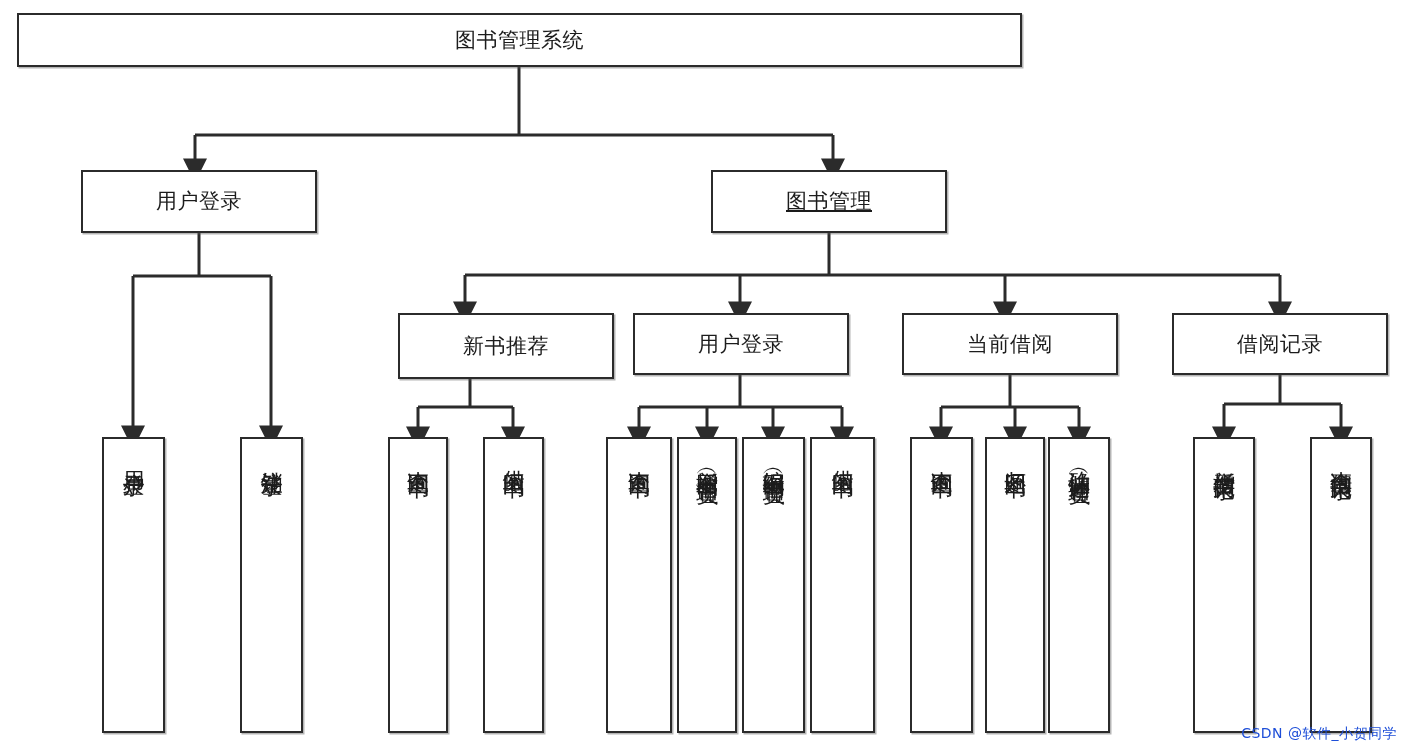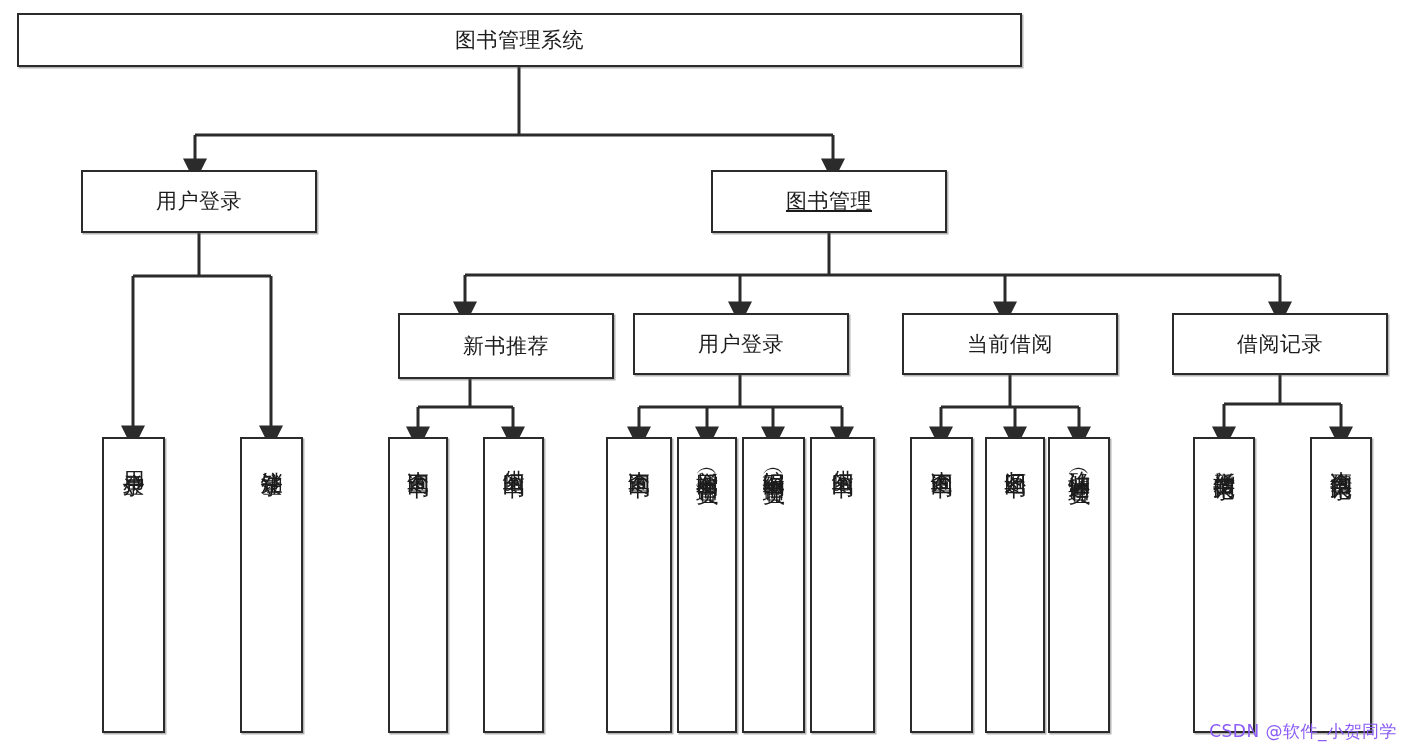--- a/index.html
+++ b/index.html
@@ -51,22 +51,22 @@
     font-size:22px;
     line-height:1.02;
     letter-spacing:2px;
     white-space:normal;
     -webkit-text-orientation:upright;
   }
   .watermark{
     position:absolute;
     right:8px;
     bottom:4px;
-    font-size:17px;
-    color:#8b5cf6;
+    font-size:14px;
+    color:#1d4ed8;
     white-space:nowrap;
     letter-spacing:0.5px;
   }
 </style>
 </head>
 <body>
 
 <div id="canvas">
 
   <svg class="edges" viewBox="0 0 1405 747" xmlns="http://www.w3.org/2000/svg">

